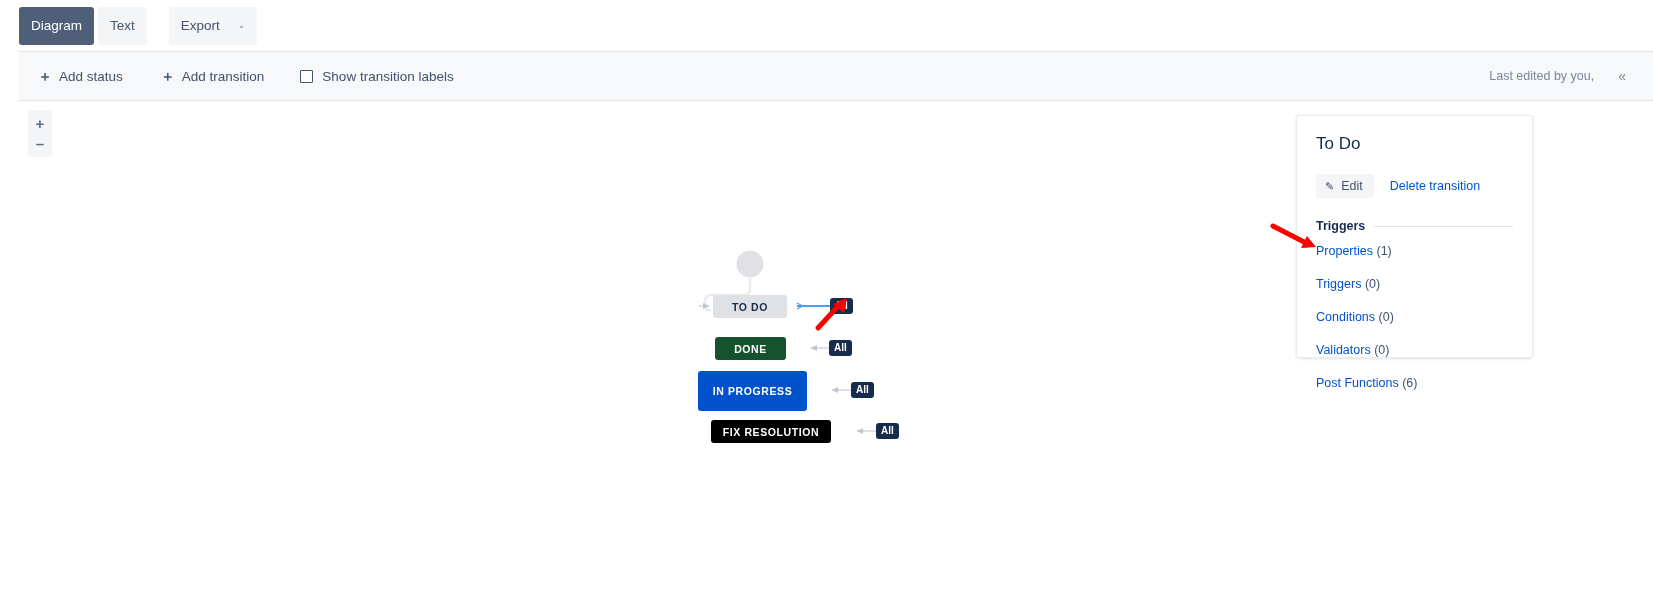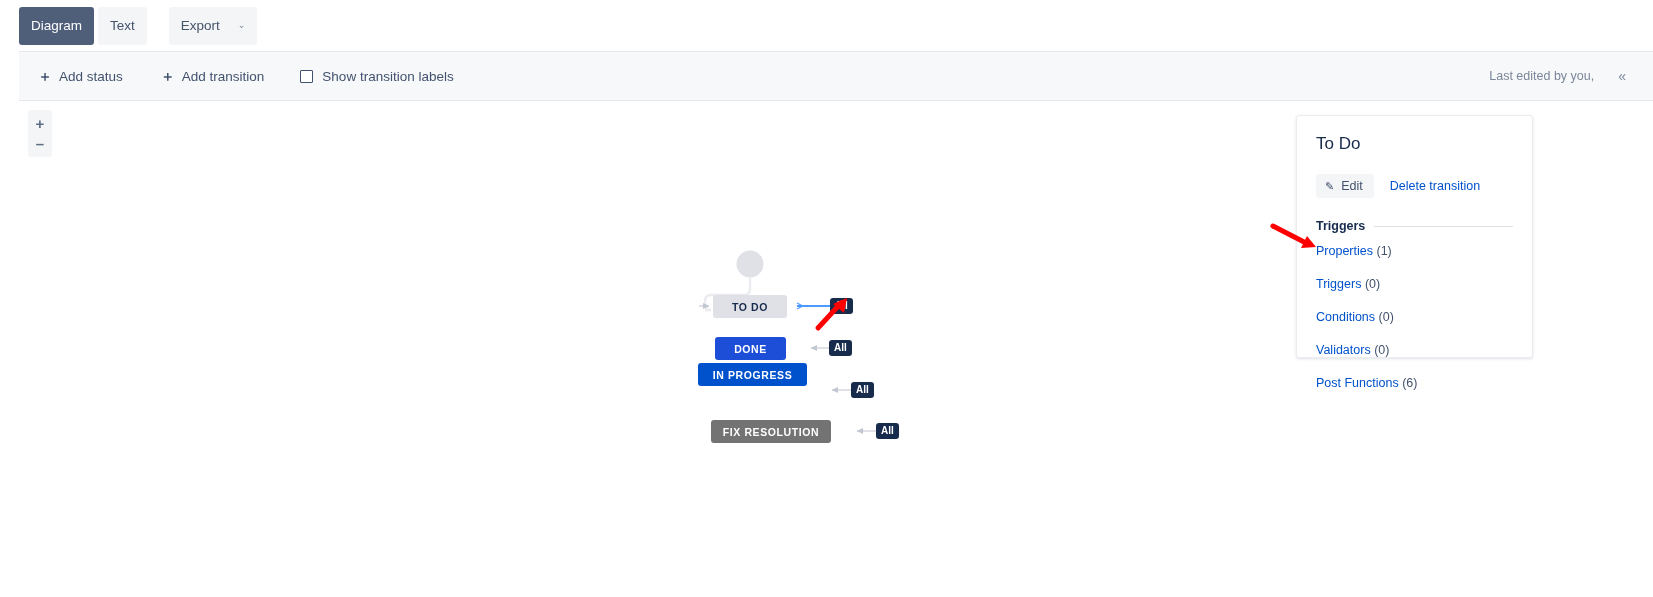--- a/index.html
+++ b/index.html
@@ -88,23 +88,23 @@
   
   .diagram { position: absolute; left: 0; top: 0; width: 100%; height: 100%; }
   .node {
     position: absolute;
     display: flex; align-items: center; justify-content: center;
     border-radius: 3px;
     font-size: 10.5px; font-weight: 700; letter-spacing: 0.6px;
     white-space: nowrap;
   }
   .node.todo { background:#dfe1e6; color:#172b4d; }
-  .node.done { background:#1d4ed8; color:#ffffff; }
+  .node.done { background:#14532d; color:#ffffff; }
   .node.inprogress { background:#0052cc; color:#ffffff; }
-  .node.fix { background:#737373; color:#ffffff; }
+  .node.fix { background:#000000; color:#ffffff; }
 
   .badge {
     position:absolute;
     background:#172b4d; color:#ffffff;
     font-size: 10px; font-weight: 700;
     border-radius: 3px;
     padding: 2px 5px 3px 5px;
     line-height: 1.1;
     white-space: nowrap;
   }
@@ -216,21 +216,21 @@
 
       <line x1="866" y1="330" x2="838" y2="330" stroke="#dfe1e6" stroke-width="2" marker-end="url(#ahGray)"></line>
     </svg>
 
     <div class="node todo" style="left:694px; top:194px; width:74px; height:23px;">
       <span>TO DO</span>
     </div>
     <div class="node done" style="left:696px; top:236px; width:71px; height:23px;">
       <span>DONE</span>
     </div>
-    <div class="node inprogress" style="left:679px; top:262px; width:109px; height:23px;">
+    <div class="node inprogress" style="left:679px; top:270px; width:109px; height:40px;">
       <span>IN PROGRESS</span>
     </div>
     <div class="node fix" style="left:692px; top:319px; width:120px; height:23px;">
       <span>FIX RESOLUTION</span>
     </div>
 
     <div class="badge" style="left:811px; top:197px;">
       <span>All</span>
     </div>
     <div class="badge" style="left:810px; top:239px;">

